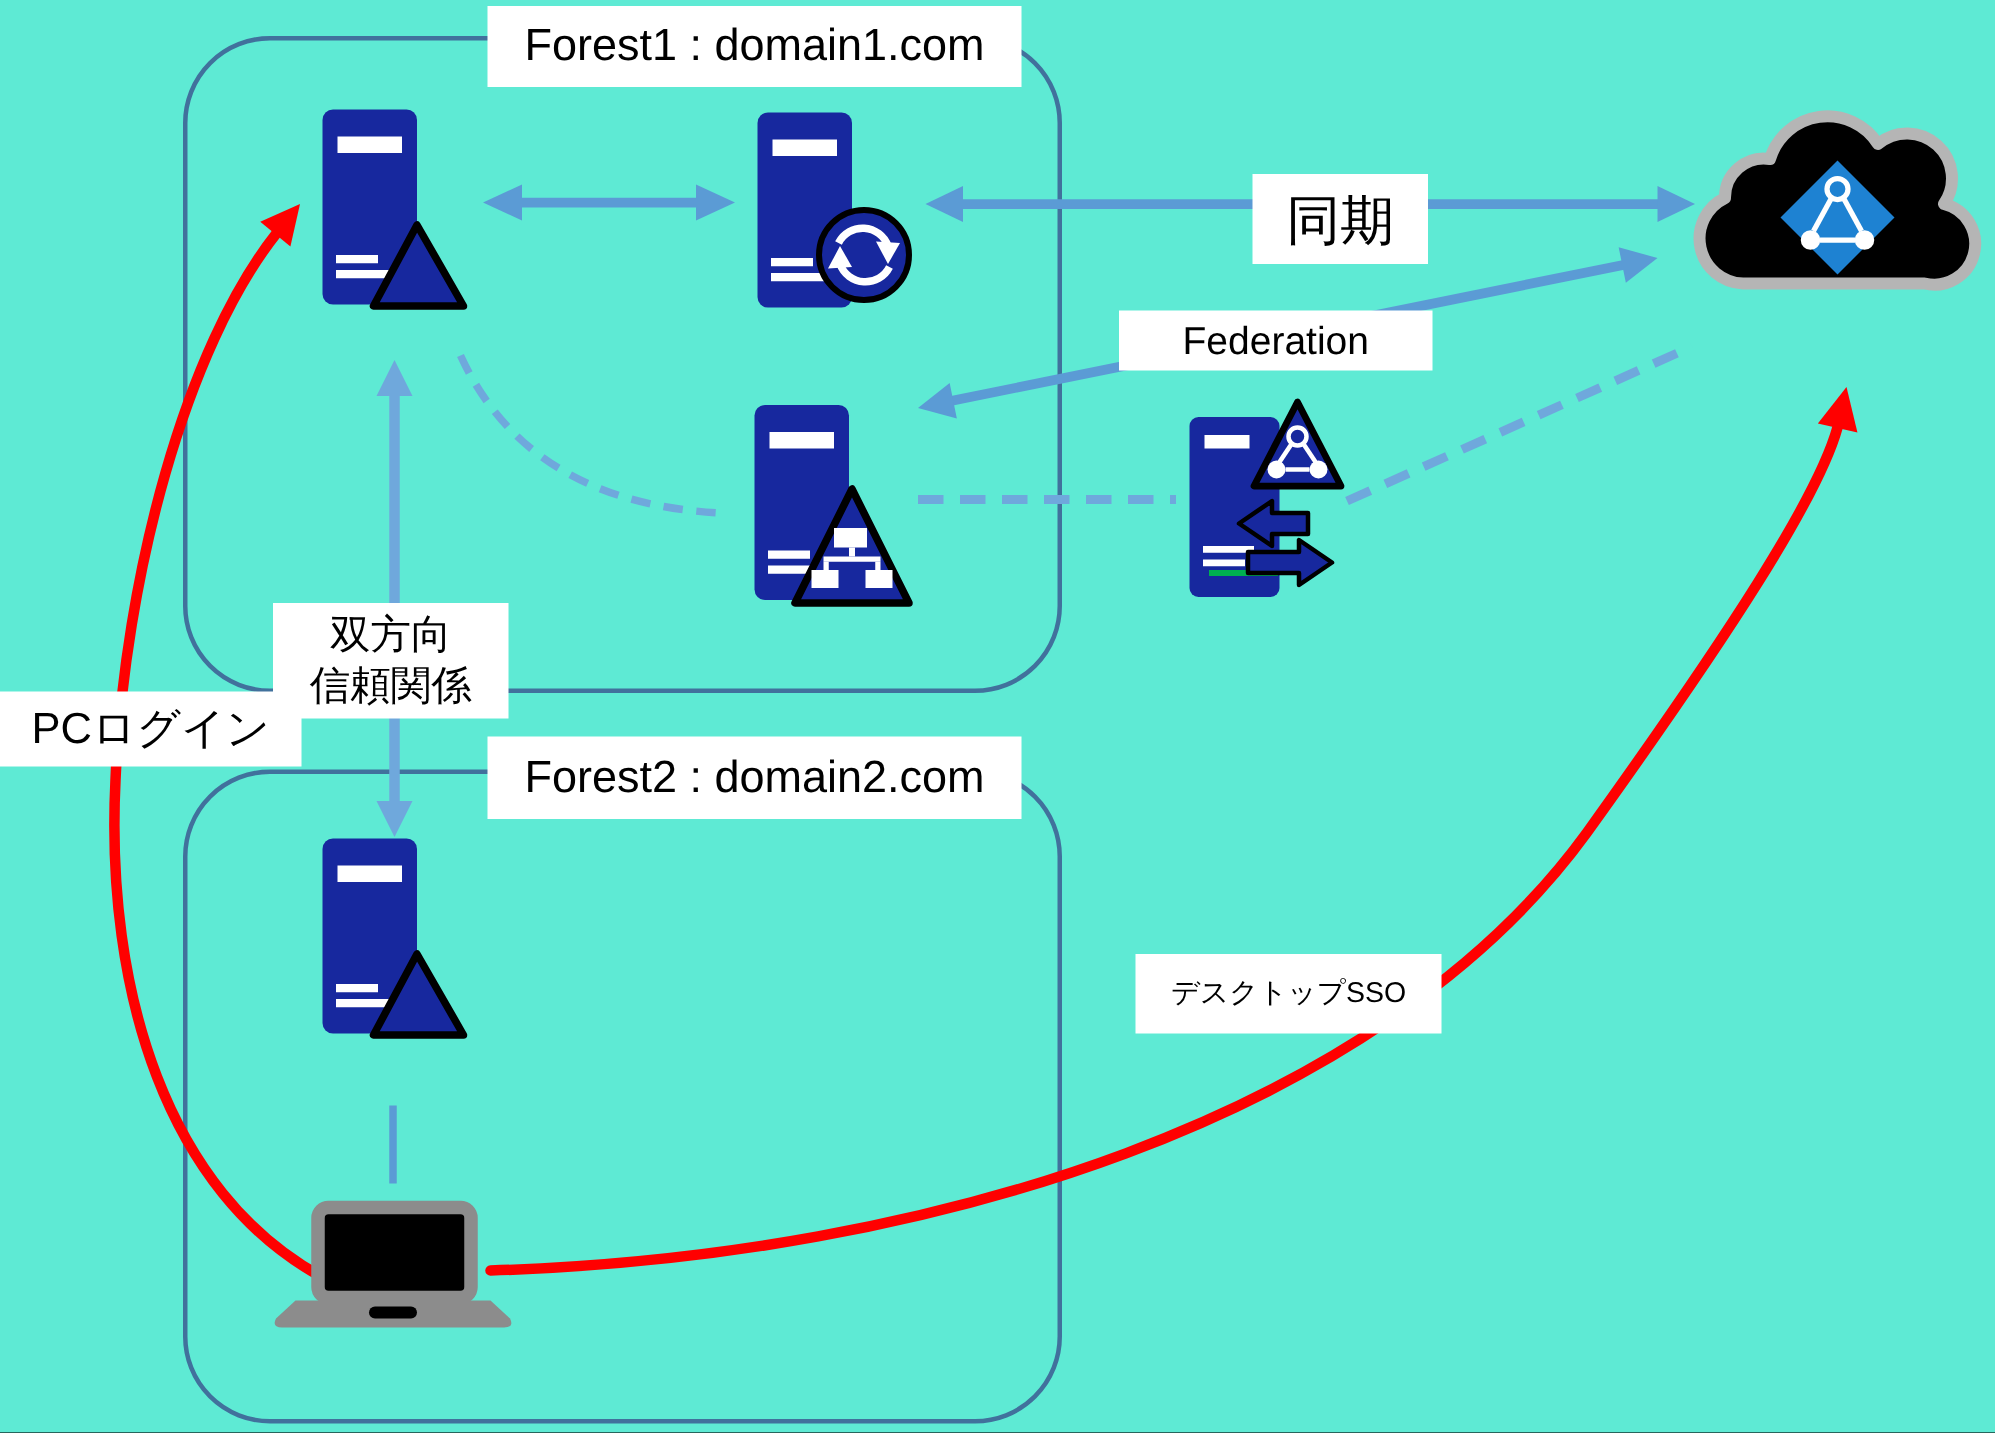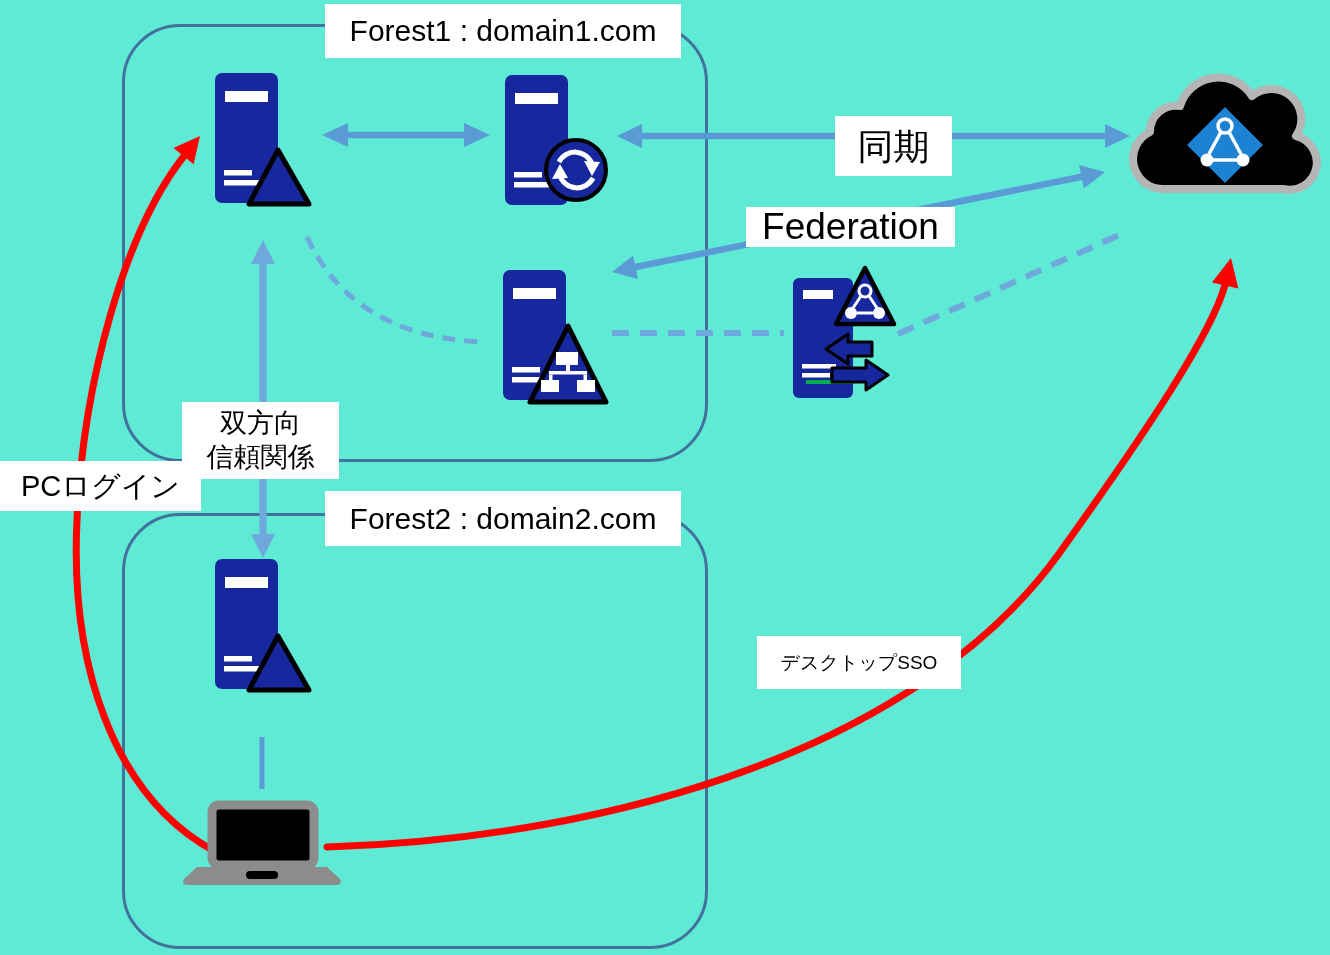--- a/index.html
+++ b/index.html
@@ -15,21 +15,21 @@
   #forest2{left:122px;top:513px;width:586px;height:436px;}
   .diagram-svg{position:absolute;left:0;top:0;width:1330px;height:955px;}
   .lbl{
     position:absolute;background:#ffffff;color:#000000;
     display:flex;align-items:center;justify-content:center;
     text-align:center;line-height:1.25;white-space:nowrap;
   }
   #forest1-label{left:325px;top:4px;width:356px;height:54px;font-size:30px;}
   #forest2-label{left:325px;top:491px;width:356px;height:55px;font-size:30px;}
   #sync-label{left:800px;top:116px;width:117px;height:60px;font-size:36px;margin-left:35px;}
-  #federation-label{left:746px;top:207px;width:209px;height:40px;font-size:37px;}
+  #federation-label{left:746px;top:207px;width:209px;height:40px;font-size:26px;}
   #trust-label{left:182px;top:366px;width:157px;height:77px;font-size:27px;flex-direction:column;margin-top:36px;}
   #pc-login-label{left:0px;top:461px;width:201px;height:50px;font-size:29px;}
   #desktop-sso-label{left:757px;top:636px;width:204px;height:53px;font-size:19px;}
   #azure-ad-label{
     position:absolute;left:1140px;top:206px;width:172px;height:42px;
     color:#1b76ba;background:transparent;display:flex;align-items:center;
     justify-content:center;font-size:37px;white-space:nowrap;
   }
 </style>
 </head>

